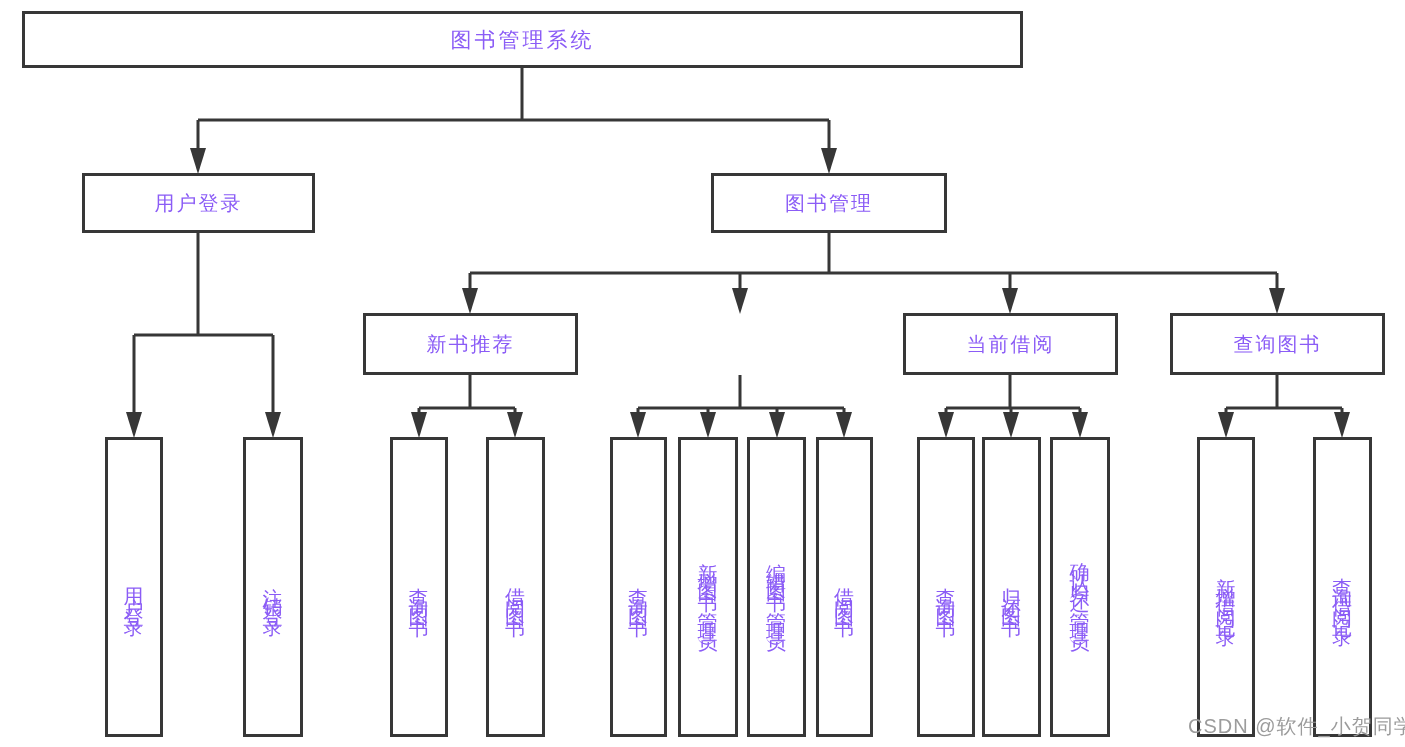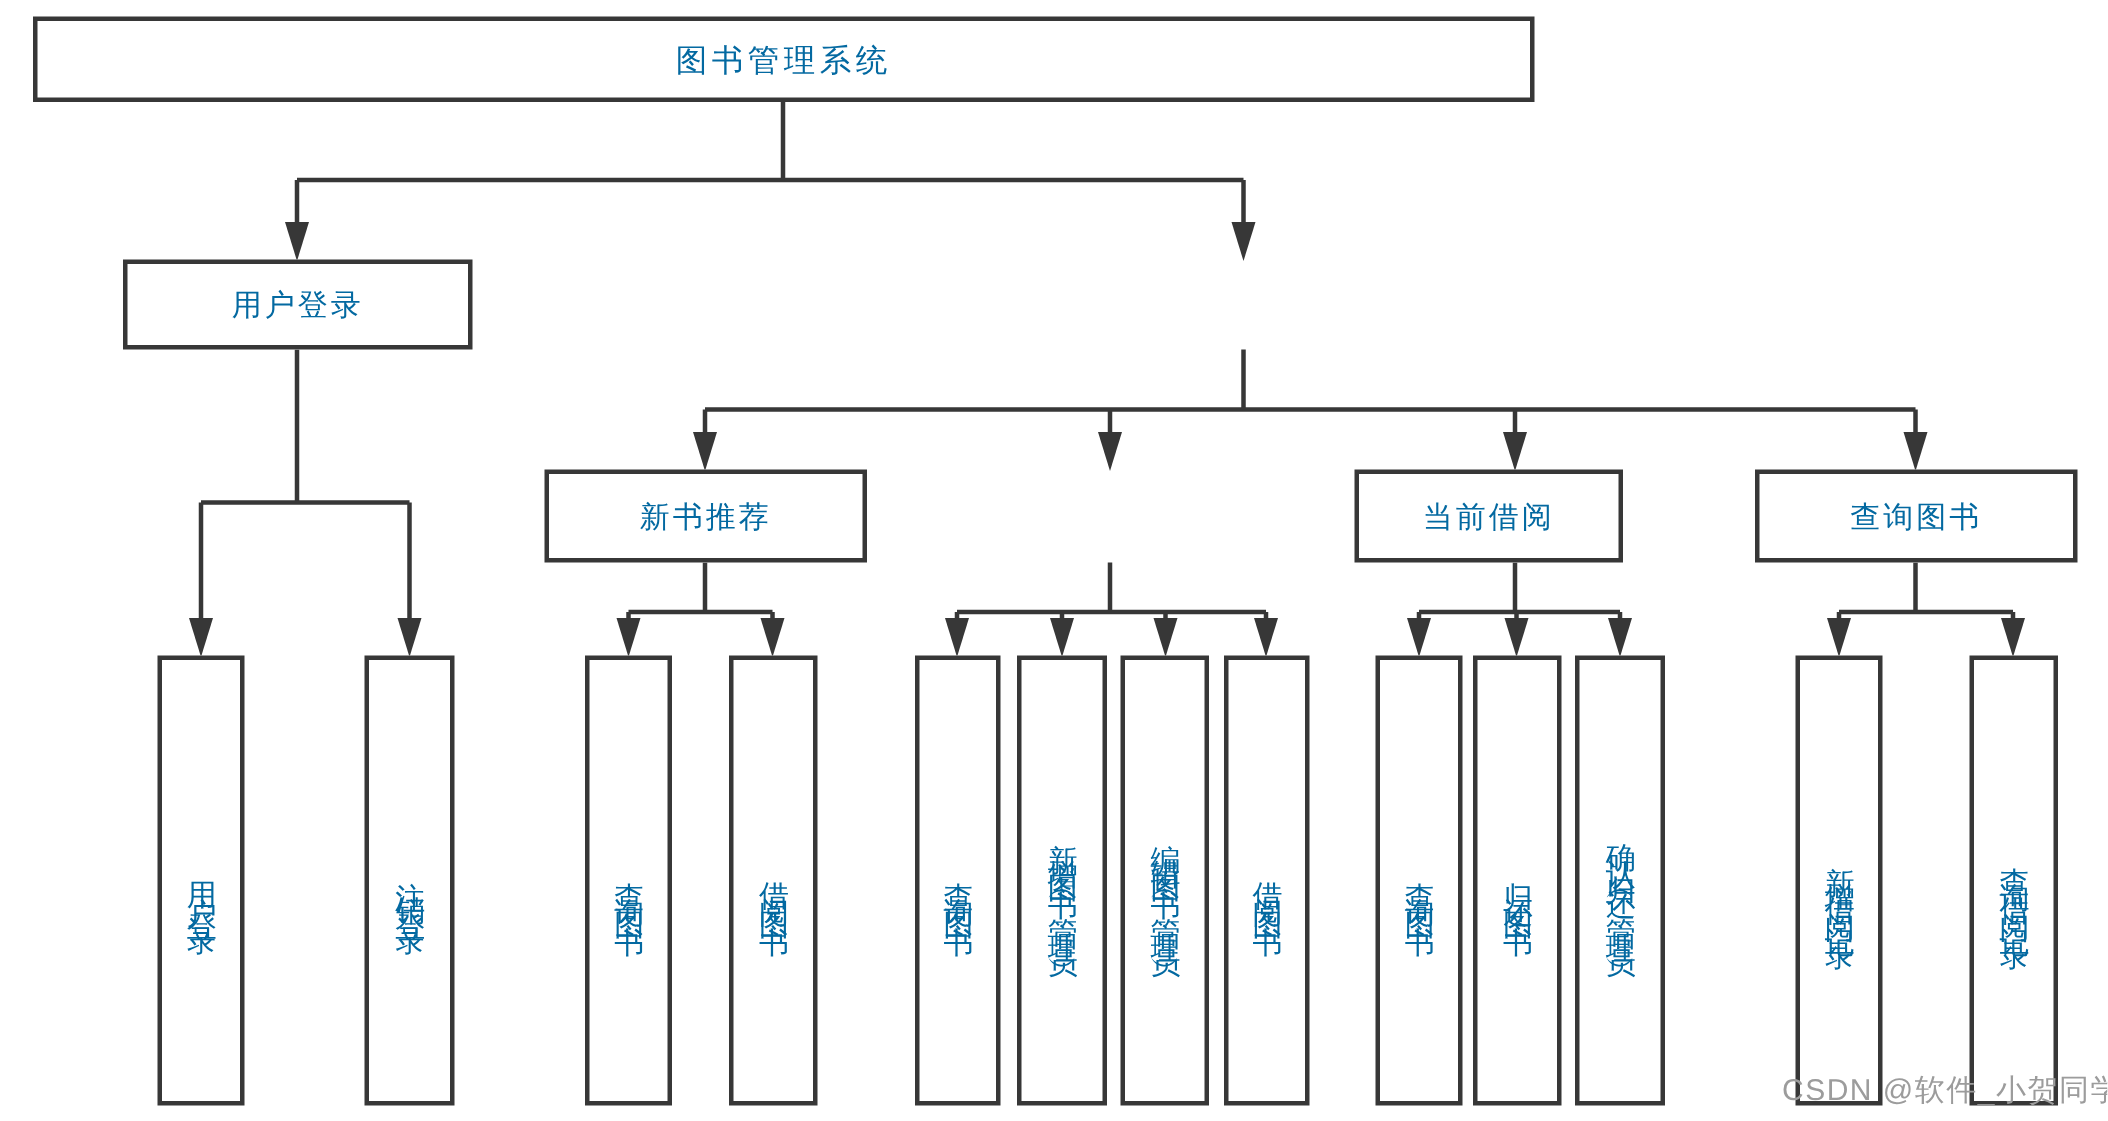--- a/index.html
+++ b/index.html
@@ -12,21 +12,21 @@
   }
   .stage svg{position:absolute;left:0;top:0;}
   .box{
     position:absolute;
     box-sizing:border-box;
     border:3px solid #373737;
     background:#ffffff;
     display:flex;
     align-items:center;
     justify-content:center;
-    color:#0369a1;
+    color:#8b5cf6;
   }
   .hbox span{
     font-size:20px;
     letter-spacing:2px;
     white-space:nowrap;
   }
   .hbox.title span{font-size:21px;letter-spacing:3px;}
   .vbox span{
     writing-mode:vertical-lr;
     text-orientation:mixed;
@@ -91,25 +91,28 @@
     </g>
   </svg>
 
   <div class="box hbox title" style="left:22px;top:11px;width:1001px;height:57px">
     <span>图书管理系统</span>
   </div>
 
   <div class="box hbox" style="left:82px;top:173px;width:233px;height:60px">
     <span>用户登录</span>
   </div>
+  <div class="box hbox" style="left:711px;top:173px;width:236px;height:60px">
+    <span>图书管理</span>
+  </div>
 
   <div class="box hbox" style="left:363px;top:313px;width:215px;height:62px">
     <span>新书推荐</span>
   </div>
-  <div class="box hbox" style="left:903px;top:313px;width:179px;height:62px">
+  <div class="box hbox" style="left:903px;top:313px;width:215px;height:62px">
     <span>当前借阅</span>
   </div>
   <div class="box hbox" style="left:1170px;top:313px;width:215px;height:62px">
     <span>查询图书</span>
   </div>
 
   <div class="box vbox" style="left:105px;top:437px;width:58px;height:300px">
     <span>用户登录</span>
   </div>
   <div class="box vbox" style="left:243px;top:437px;width:60px;height:300px">

